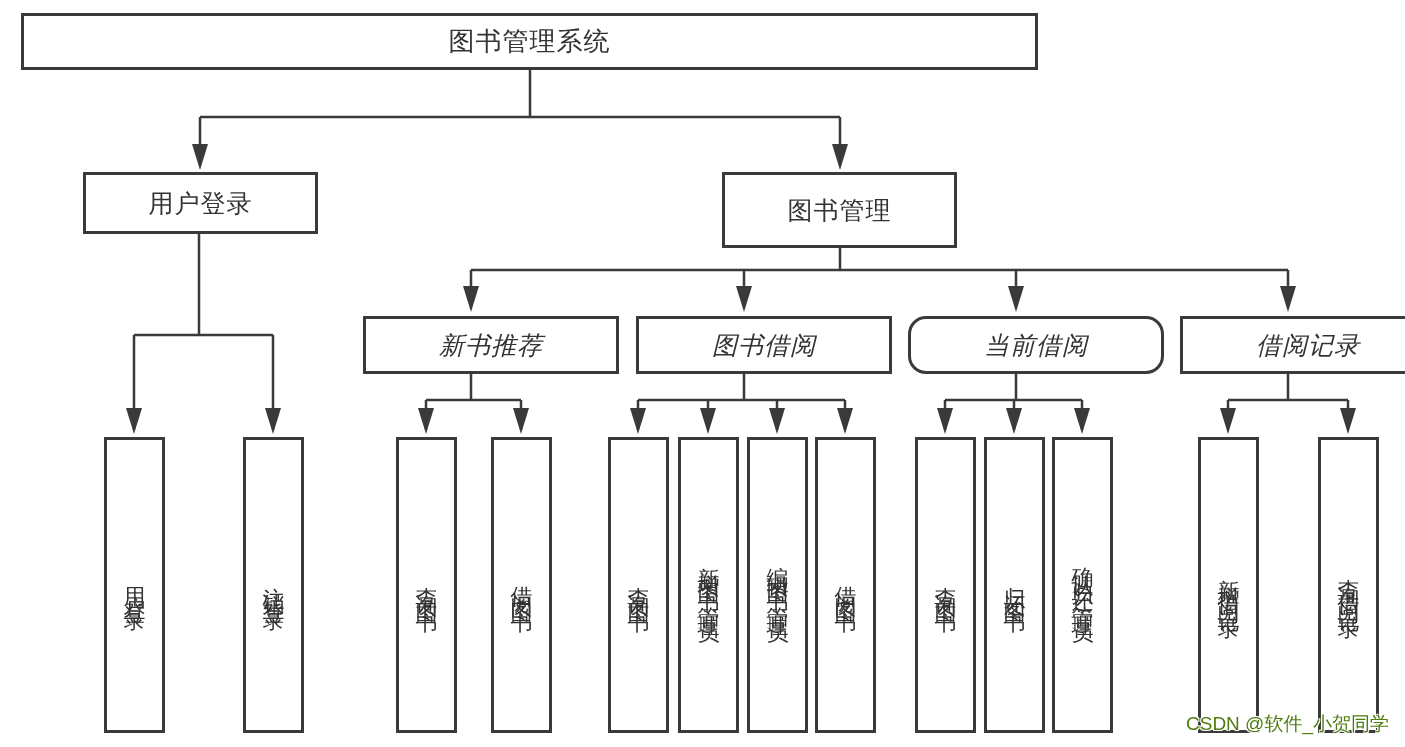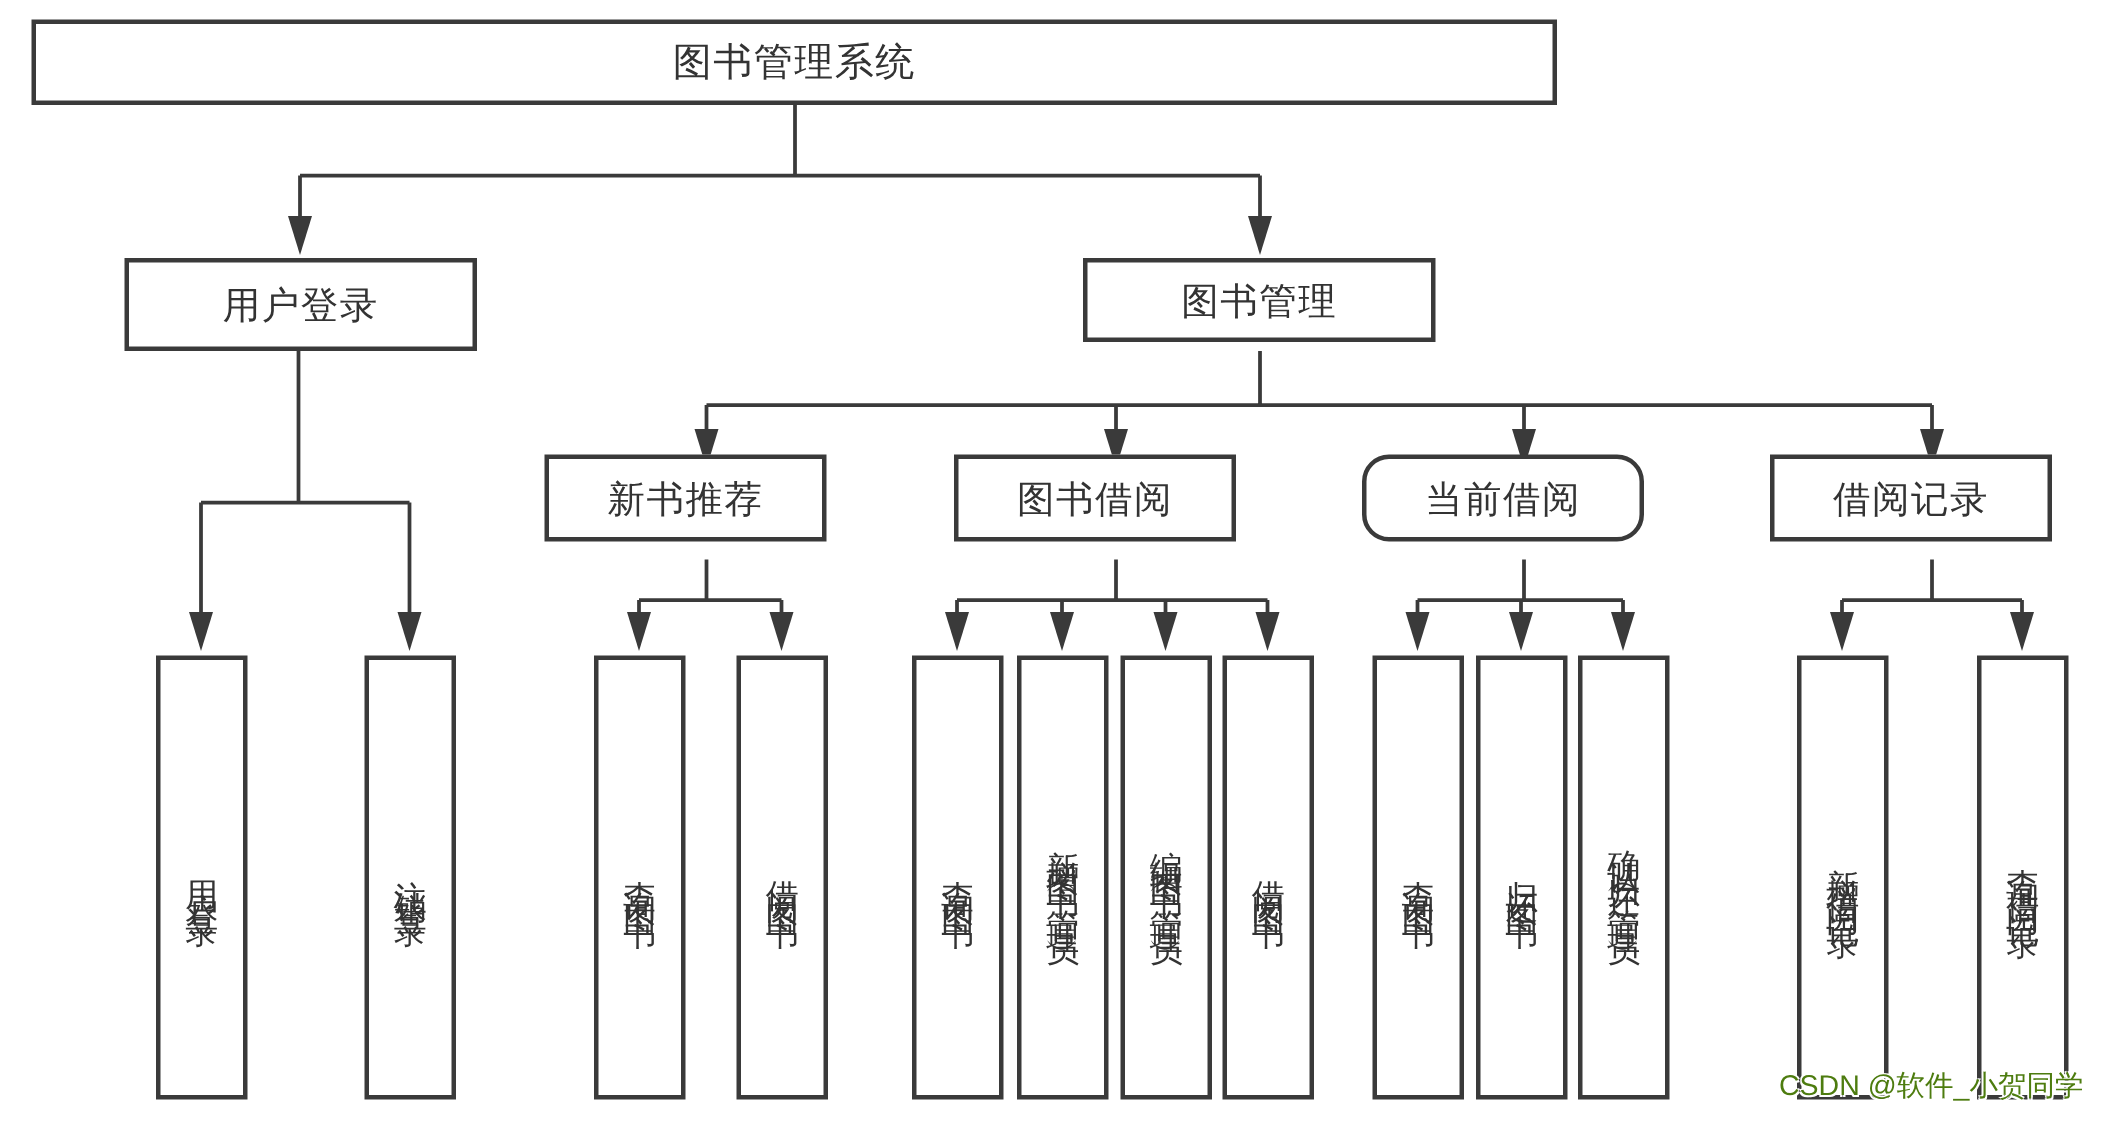--- a/index.html
+++ b/index.html
@@ -45,22 +45,22 @@
     writing-mode: vertical-rl;
     text-orientation: mixed;
     font-size: 22px;
     letter-spacing: 8px;
     line-height: 1;
     white-space: nowrap;
   }
   
   .root  { left: 21px;   top: 13px;  width: 1017px; height: 57px; }
   .l1a   { left: 83px;   top: 172px; width: 235px;  height: 62px; }
-  .l1b   { left: 722px;  top: 172px; width: 235px;  height: 56px; }
-  .l2    { top: 303px; width: 188px; height: 58px; }
+  .l1b   { left: 722px;  top: 172px; width: 235px;  height: 76px; }
+  .l2    { top: 316px; width: 256px; height: 58px; font-style: italic; }
   .l2a   { left: 363px; }
   .l2b   { left: 636px; }
   .l2c   { left: 908px; border-radius: 18px; }
   .l2d   { left: 1180px; }
   .leaf  { top: 437px; width: 61px; height: 296px; }
   .lf01  { left: 104px; }
   .lf02  { left: 243px; }
   .lf11  { left: 396px; }
   .lf12  { left: 491px; }
   .lf21  { left: 608px; }

